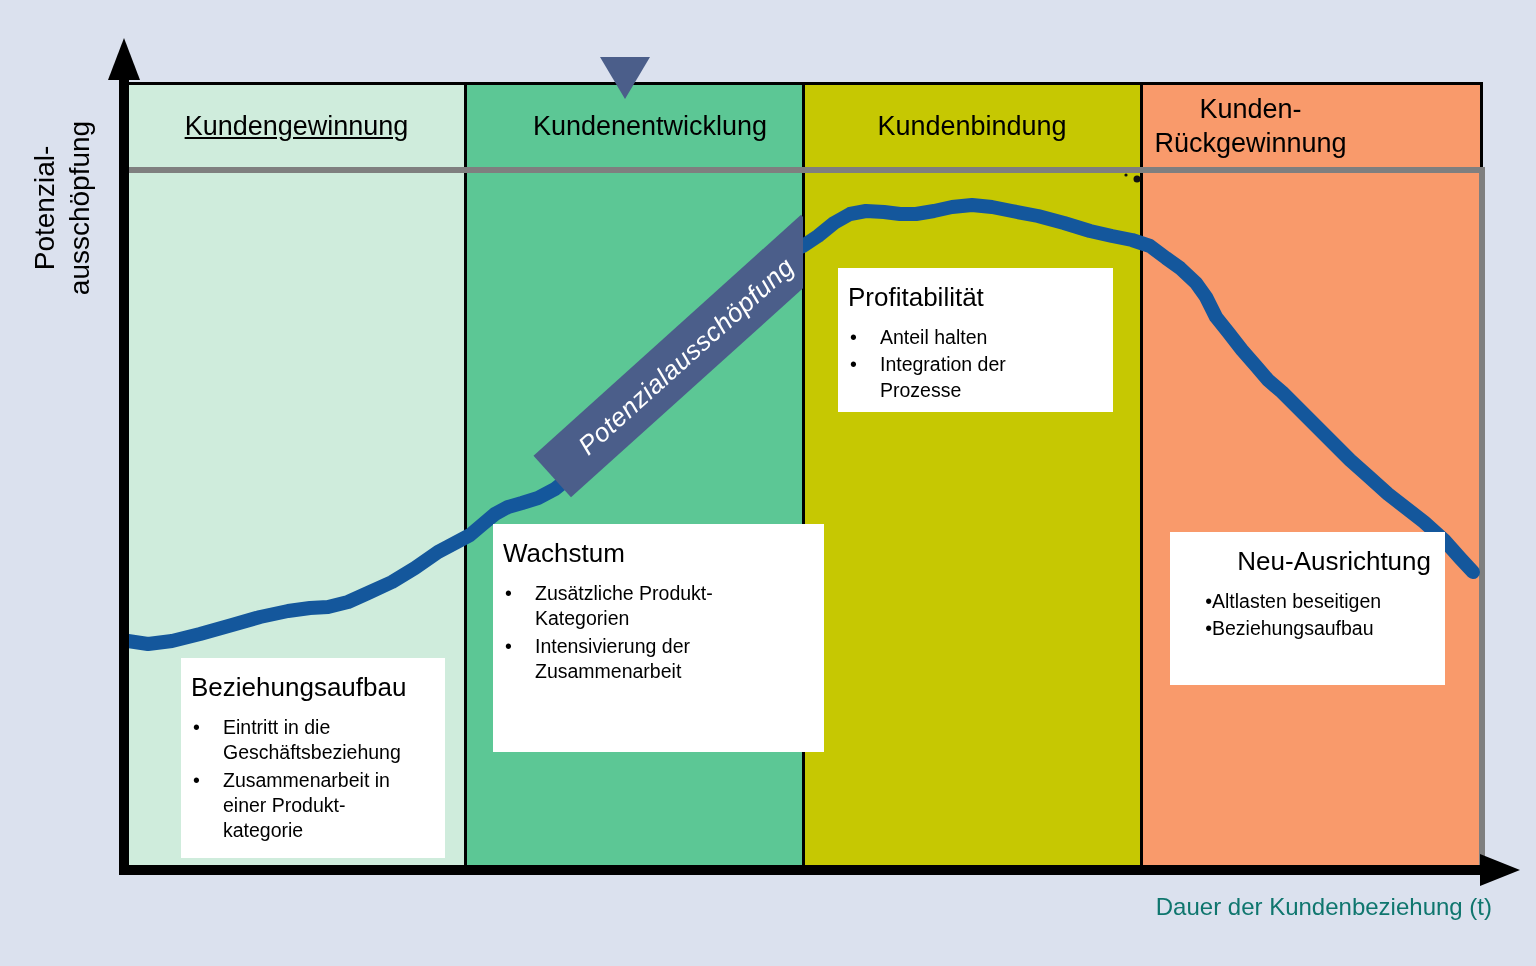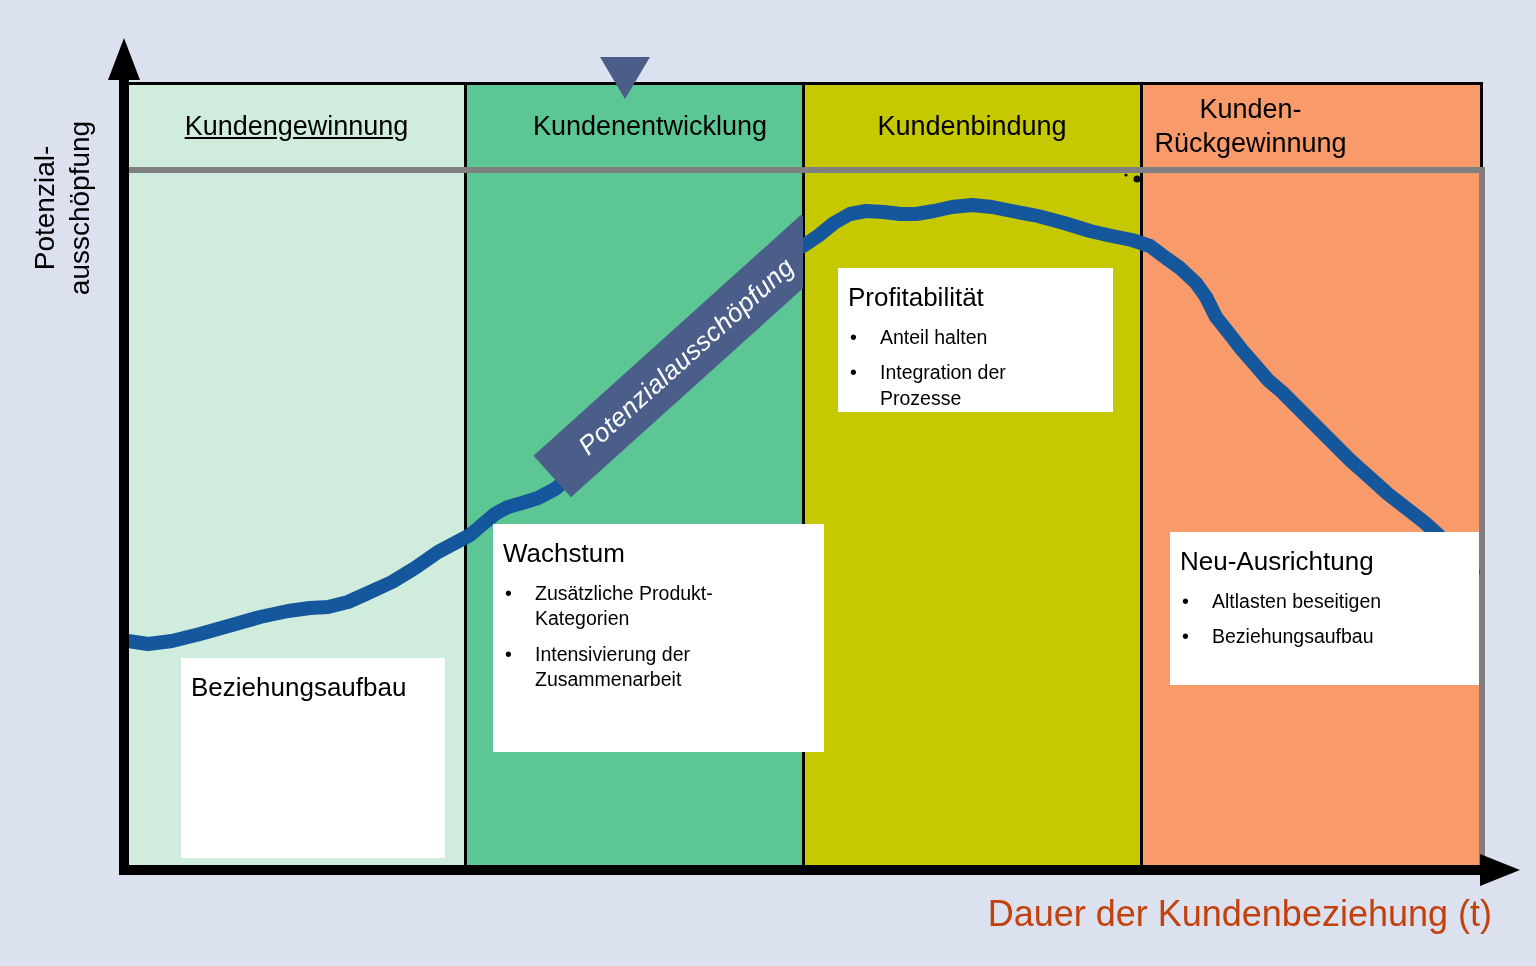--- a/index.html
+++ b/index.html
@@ -8,32 +8,32 @@
   .stage svg{position:absolute;left:0;top:0;}
 
   
   .hdr{position:absolute;top:84px;height:86px;display:flex;align-items:center;justify-content:center;
        text-align:center;font-size:27px;color:#000;white-space:pre-line;line-height:1.25;}
 
   
   .ylab{position:absolute;left:-58px;top:163px;width:240px;height:90px;display:flex;align-items:center;
         justify-content:center;text-align:center;transform:rotate(-90deg);font-size:28px;line-height:1.25;
         white-space:pre-line;color:#000;}
-  .xlab{position:absolute;left:900px;top:893px;width:592px;text-align:right;font-size:36px;color:#c2410c;}
+  .xlab{position:absolute;left:900px;top:893px;width:592px;text-align:right;font-size:24px;color:#0f766e;}
 
   
   .col2clip{position:absolute;left:465px;top:82px;width:338px;height:783px;overflow:hidden;}
   .banner{position:absolute;left:41px;top:246px;width:360px;height:56px;transform:rotate(-42deg);
           display:flex;align-items:center;justify-content:center;}
   .banner span{color:#fff;font-style:italic;font-size:26px;letter-spacing:.5px;white-space:nowrap;}
 
   
   .box{position:absolute;background:#ffffff;box-sizing:border-box;padding:12px 14px 12px 8px;}
   .box-t{font-size:26px;color:#000;margin:2px 0 12px 2px;}
-  .box ul{list-style:none;margin:0;padding:0;display:flex;flex-direction:column;gap:10px;}
+  .box ul{list-style:none;margin:0;padding:0;display:flex;flex-direction:column;gap:2px;}
   .box li{display:flex;font-size:19.5px;line-height:1.3;color:#000;}
   .box li::before{content:"\2022";flex:none;width:30px;padding-left:4px;}
   .box li span{white-space:pre-line;}
 </style>
 </head>
 <body>
 
 <div class="stage">
 
   <svg width="1536" height="966" viewBox="0 0 1536 966">
@@ -84,20 +84,31 @@
   <div class="hdr" style="left:803px;width:338px;">Kundenbindung</div>
   <div class="hdr" style="left:1080px;width:341px;">Kunden-
 Rückgewinnung</div>
 
   <div class="ylab">Potenzial-
 ausschöpfung</div>
   <div class="xlab">Dauer der Kundenbeziehung (t)</div>
 
   <div class="box" style="left:181px;top:658px;width:264px;height:200px;">
     <div class="box-t">Beziehungsaufbau</div>
+    <ul>
+      <li>
+          <span>Eintritt  in die
+Geschäftsbeziehung</span>
+        </li>
+      <li>
+          <span>Zusammenarbeit in
+einer Produkt-
+kategorie</span>
+        </li>
+    </ul>
   </div>
 
   <div class="box" style="left:493px;top:524px;width:331px;height:228px;">
     <div class="box-t">Wachstum</div>
     <ul>
       <li>
           <span>Zusätzliche Produkt-
 Kategorien</span>
         </li>
       <li>
@@ -113,21 +124,21 @@
       <li>
           <span>Anteil halten</span>
         </li>
       <li>
           <span>Integration der
 Prozesse</span>
         </li>
     </ul>
   </div>
 
-  <div class="box" style="left:1170px;top:532px;width:309px;height:153px;">
+  <div class="box" style="left:1170px;top:532px;width:275px;height:153px;text-align:right;">
     <div class="box-t">Neu-Ausrichtung</div>
     <ul>
       <li>
           <span>Altlasten beseitigen</span>
         </li>
       <li>
           <span>Beziehungsaufbau</span>
         </li>
     </ul>
   </div>

